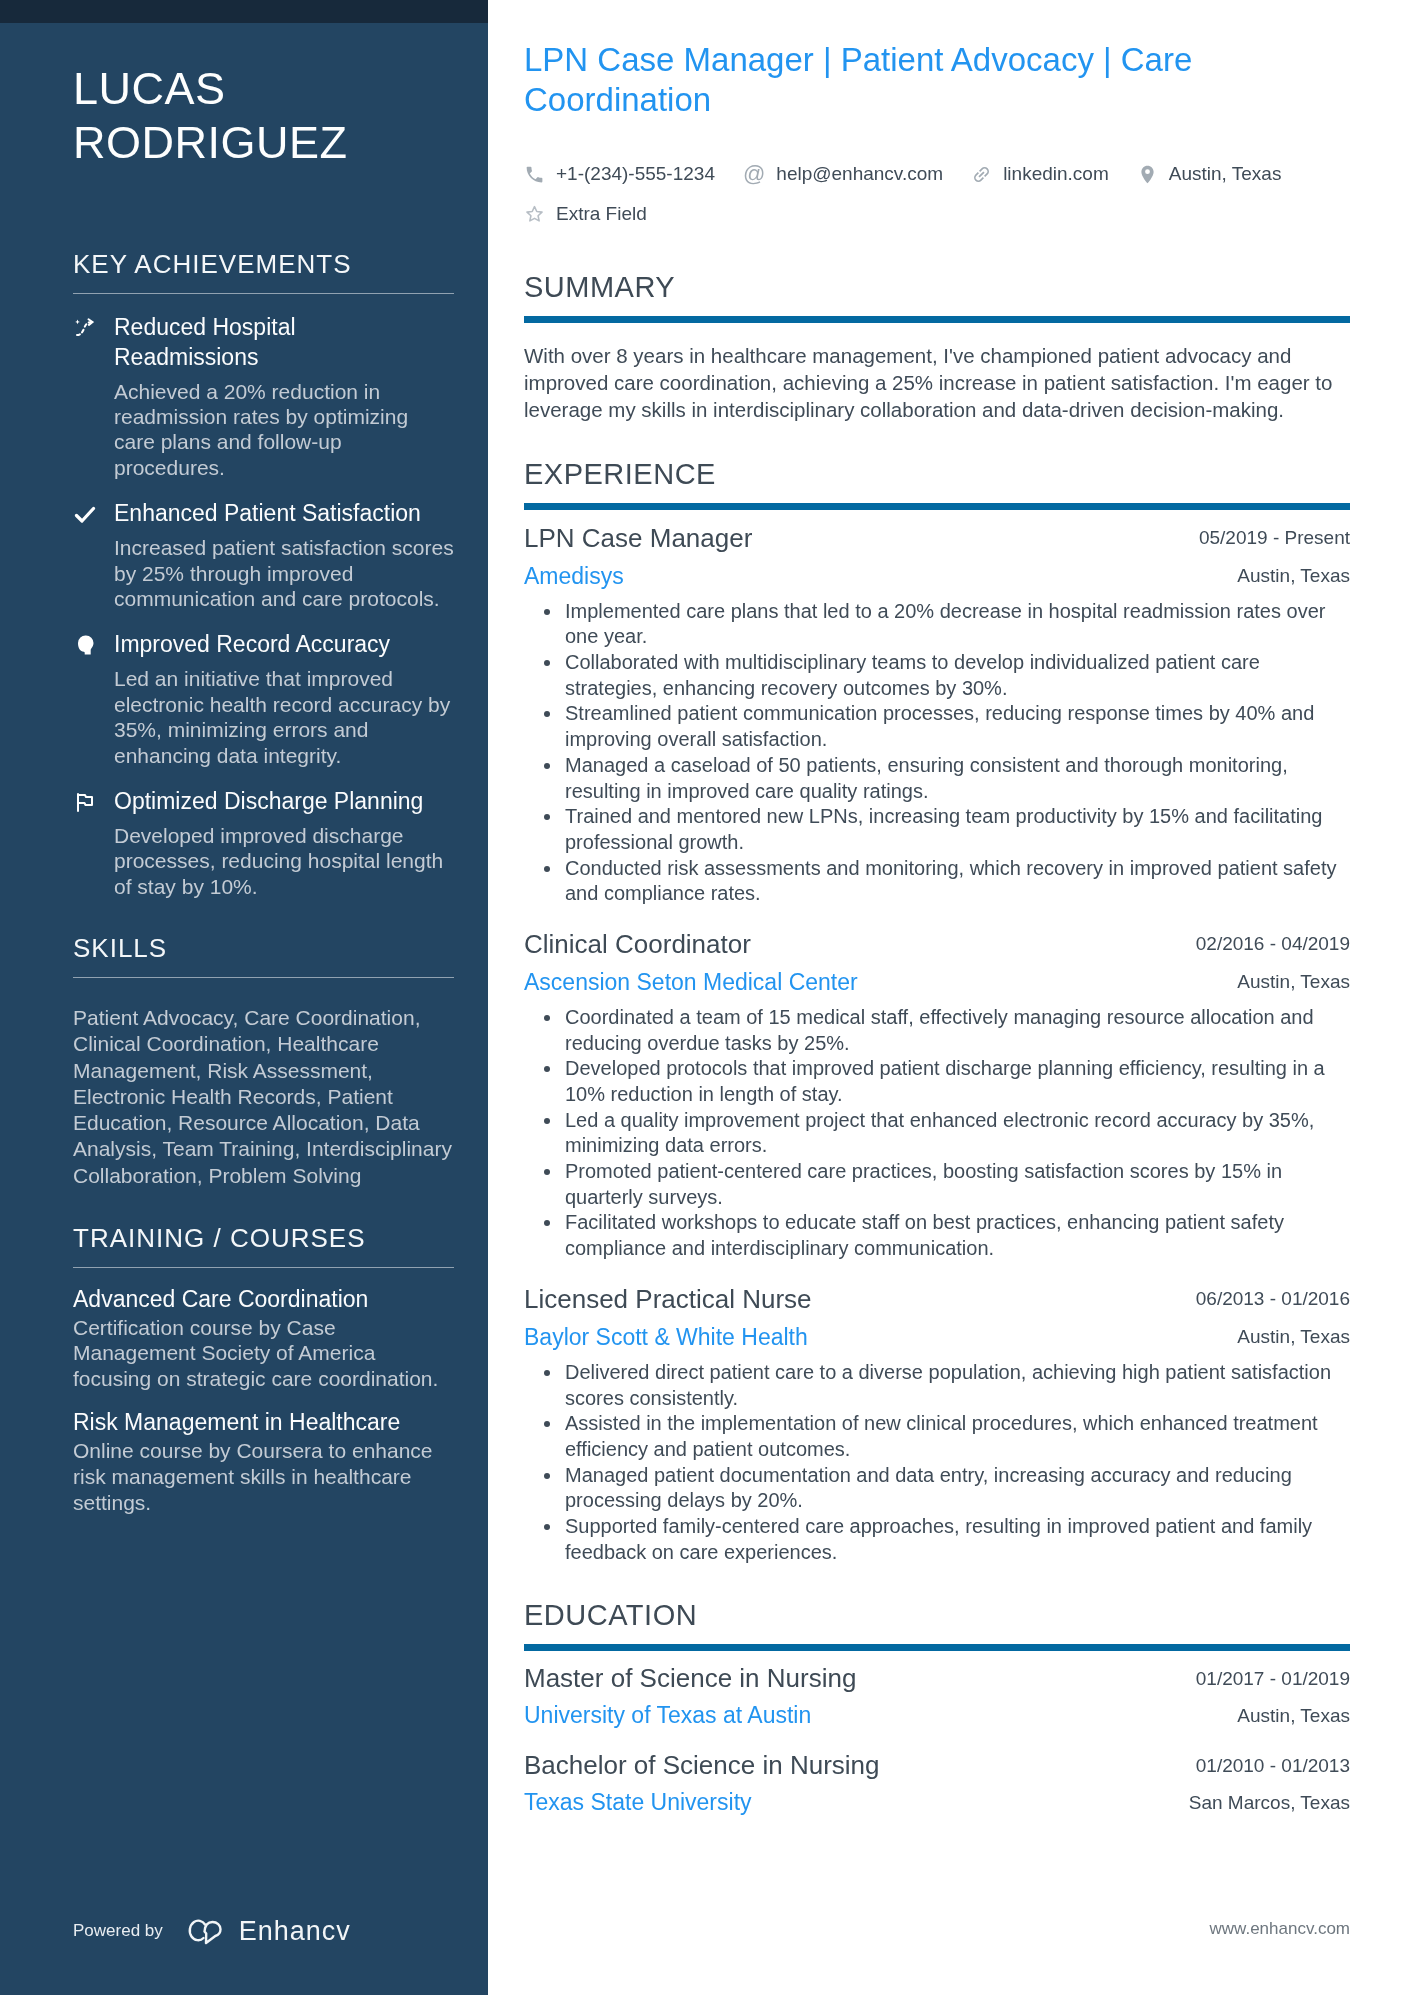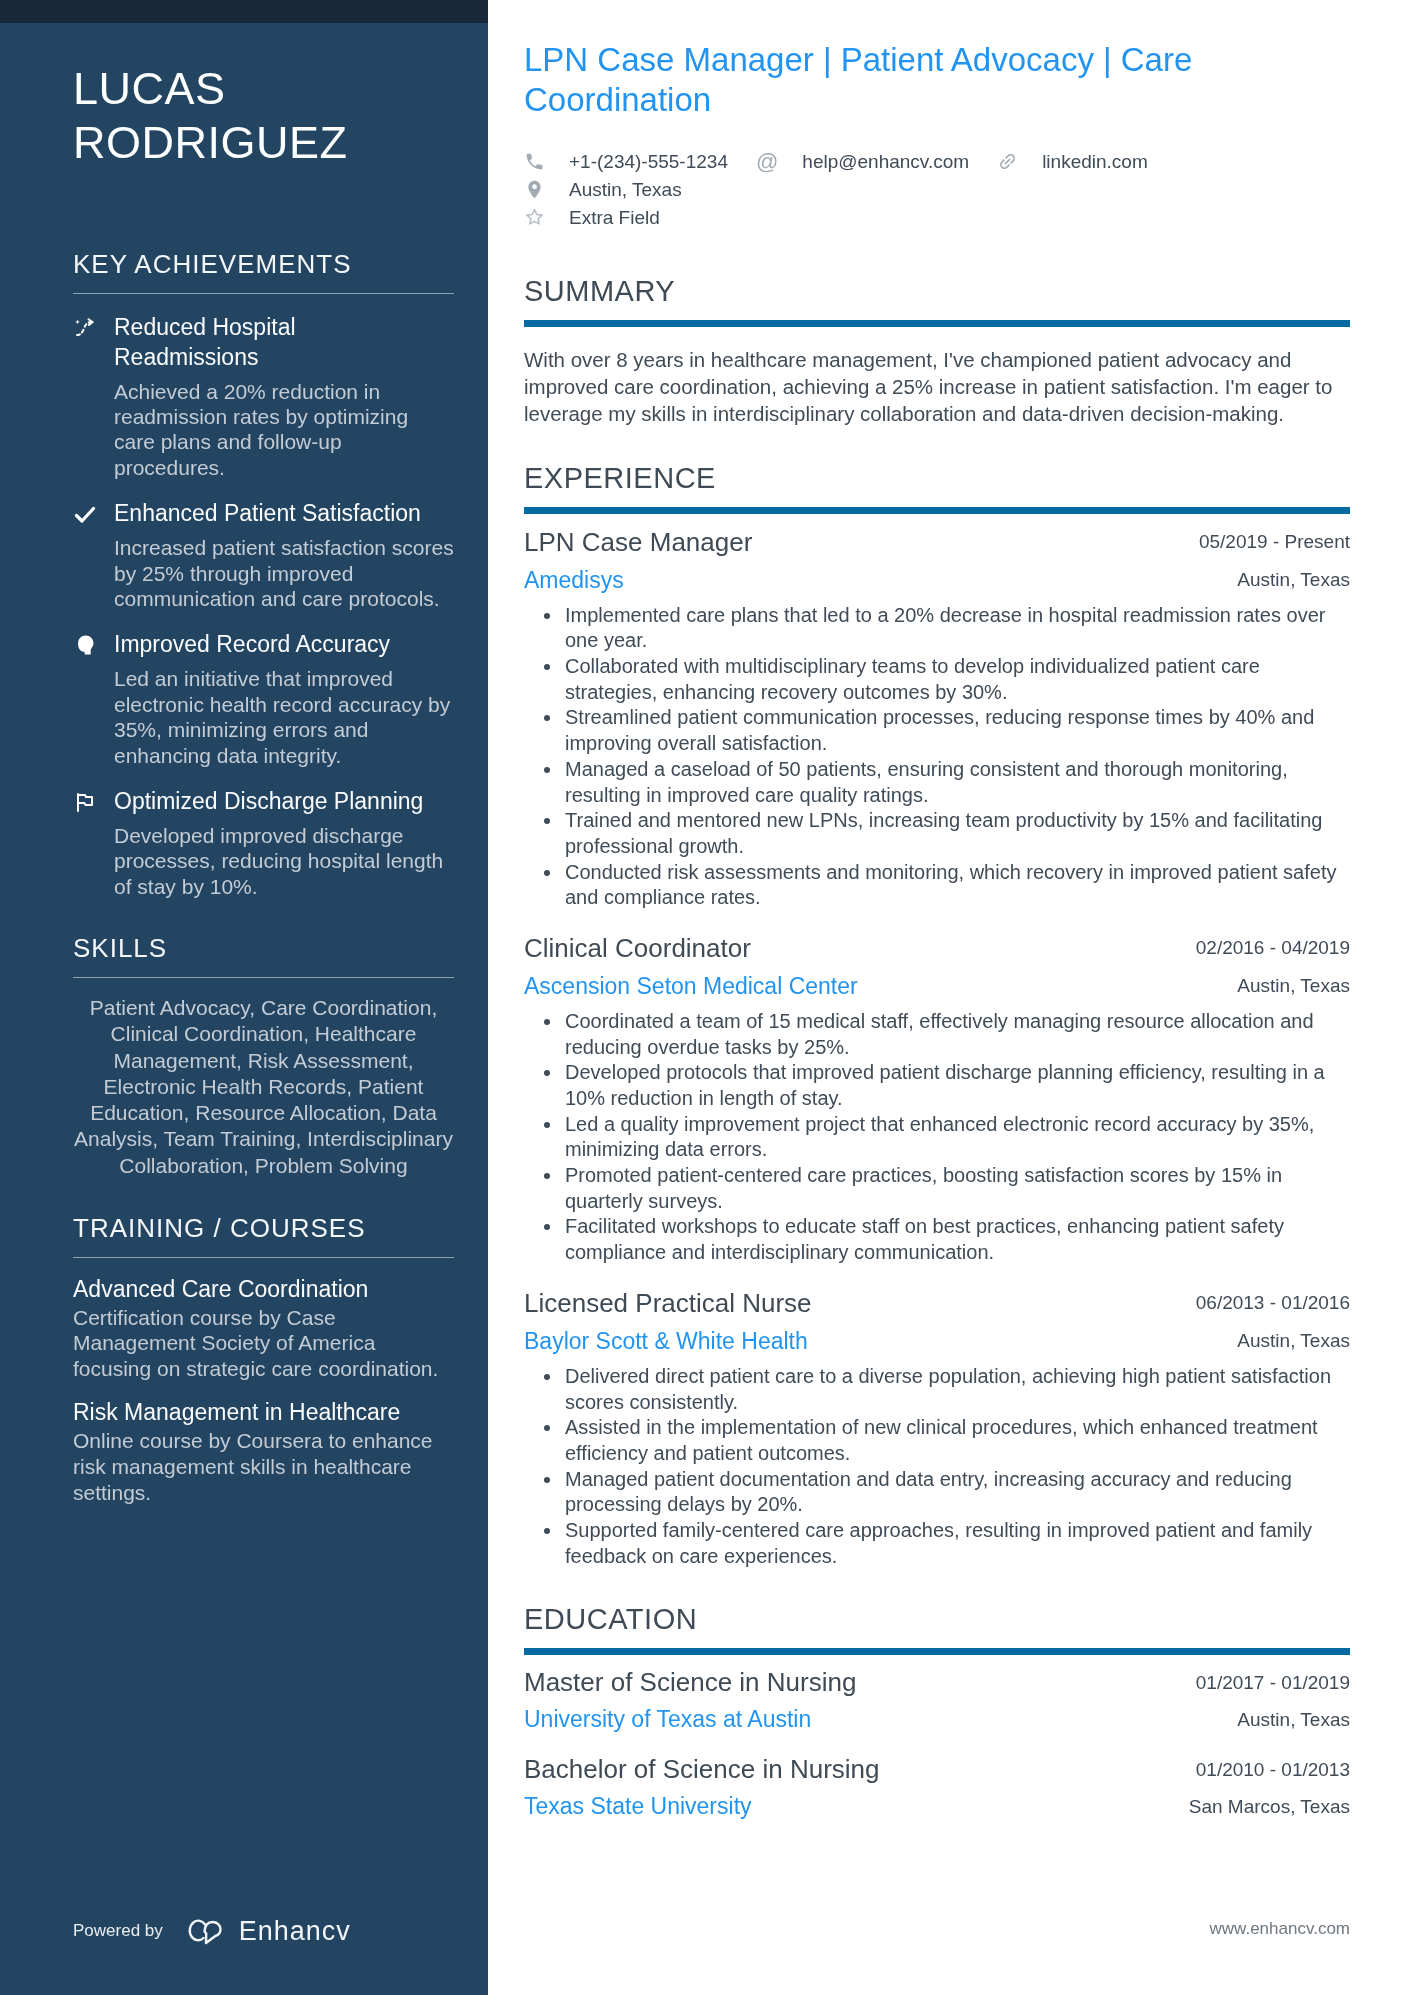--- a/index.html
+++ b/index.html
@@ -12,36 +12,36 @@
   .topband { position:absolute; left:0; top:0; width:488px; height:23px; background:#17293B; }
   .name { font-size:45px; line-height:1.21; font-weight:500; letter-spacing:0.5px; color:#FDFEFE; max-width:330px; }
   .sideSec { margin-top:78px; }
   .sideSec.tight { margin-top:34px; }
   .sideHead { font-size:26px; font-weight:400; letter-spacing:1px; color:#F4F7F9; padding-bottom:13px; border-bottom:1px solid rgba(255,255,255,0.5); }
   .ach { display:flex; gap:15px; margin-top:19px; }
   .aicon { flex:none; width:26px; padding-top:3px; color:#fff; }
   .aicon svg { width:24px; height:24px; display:block; }
   .atitle { font-size:23px; font-weight:500; line-height:1.3; color:#FBFCFD; max-width:320px; }
   .adesc { margin-top:6px; font-size:21px; line-height:1.21; color:#C3CBD4; }
-  .skillsText { margin-top:17px; font-size:21px; line-height:1.25; color:#C3CBD4;text-align:center; }
+  .skillsText { margin-top:27px; font-size:21px; line-height:1.25; color:#C3CBD4; }
   .course { margin-top:17px; }
   .ctitle { font-size:23px; font-weight:500; line-height:1.3; color:#FBFCFD; max-width:345px; }
   .cdesc { margin-top:0; font-size:21px; line-height:1.22; color:#C3CBD4; }
   .sideFooter { position:absolute; left:73px; bottom:48px; display:flex; align-items:center; gap:20px; }
   .poweredBy { font-size:17px; color:#E9EDF1; }
   .brand { display:flex; align-items:center; gap:10px; }
   .brand svg { width:46px; height:32px; display:block; }
   .brandName { font-size:27px; font-weight:400; letter-spacing:1px; color:#F2F5F7; }
 
   
   .main { position:absolute; left:488px; top:0; width:922px; height:100%; padding:40px 60px 0 36px; }
   .title { font-size:33px; line-height:1.2; font-weight:400; color:#2294F0; max-width:800px; }
   .contact { margin-top:26px; }
   .crow { display:flex; align-items:center; flex-wrap:wrap; }
-  .citem { display:flex; align-items:flex-start; gap:24px; margin-right:28px; margin-top:6px; font-size:19px; color:#3F4B57; }
+  .citem { display:flex; align-items:center; gap:11px; margin-right:28px; margin-top:18px; font-size:19px; color:#3F4B57; }
   .cicon { color:#A2ABB3; display:flex; align-items:center; }
   .cicon svg { width:21px; height:21px; display:block; }
   .atGlyph { font-size:22px; color:#A2ABB3; line-height:1; }
 
   .secHead { font-size:29px; font-weight:400; letter-spacing:0.5px; color:#3E4A55; padding-bottom:12px; border-bottom:7px solid #0369a1; }
   .summarySec { margin-top:46px; }
   .summaryText { margin-top:20px; font-size:20.5px; line-height:1.31; color:#3F4B57; }
   .bodySec { margin-top:34px; }
 
   .job { margin-top:13px; }

